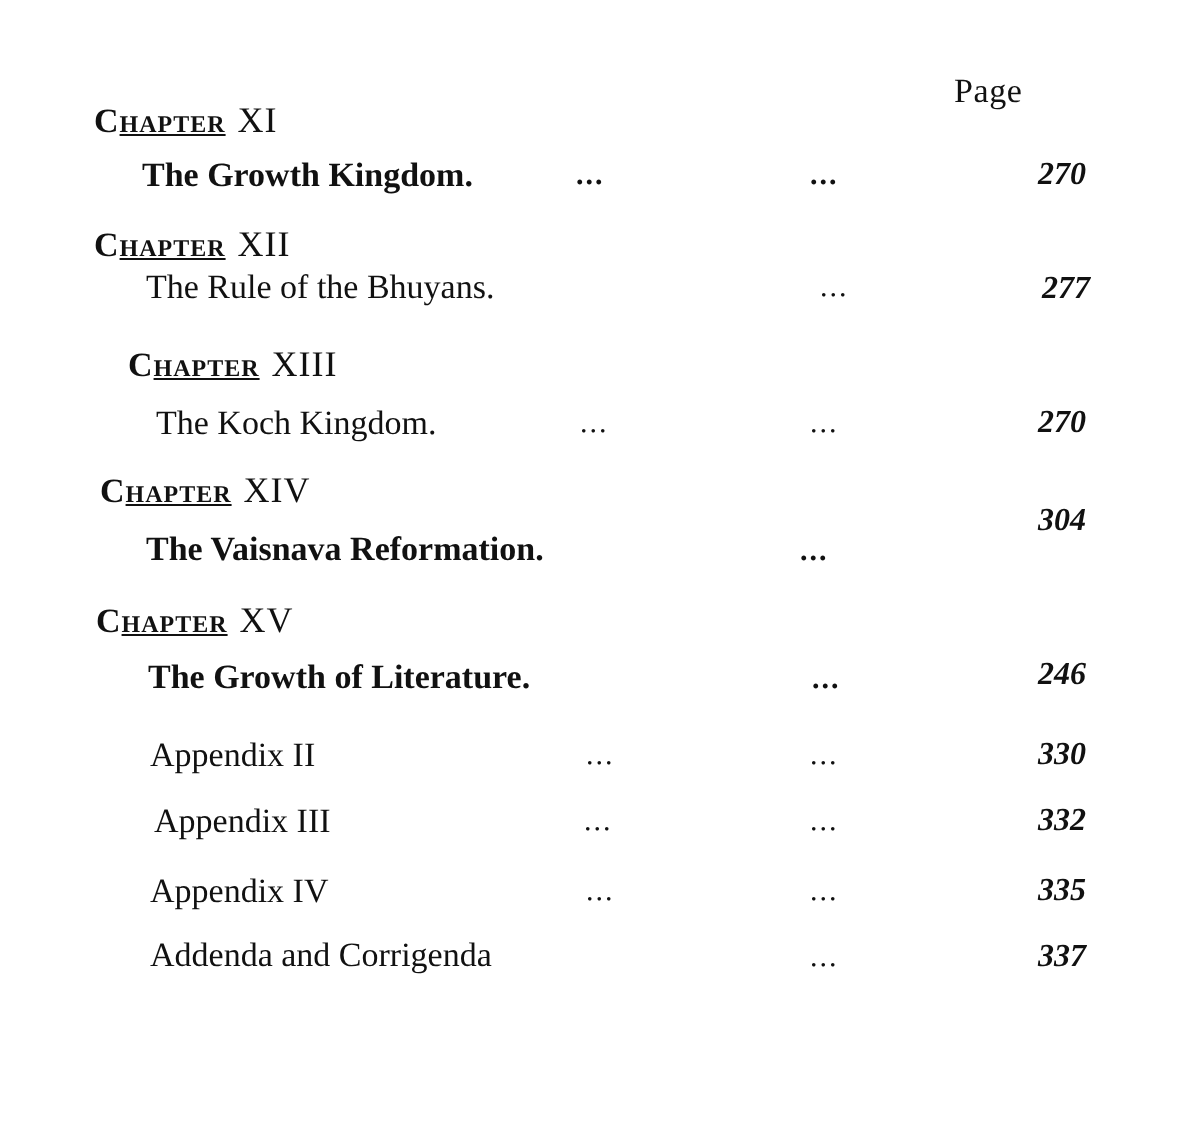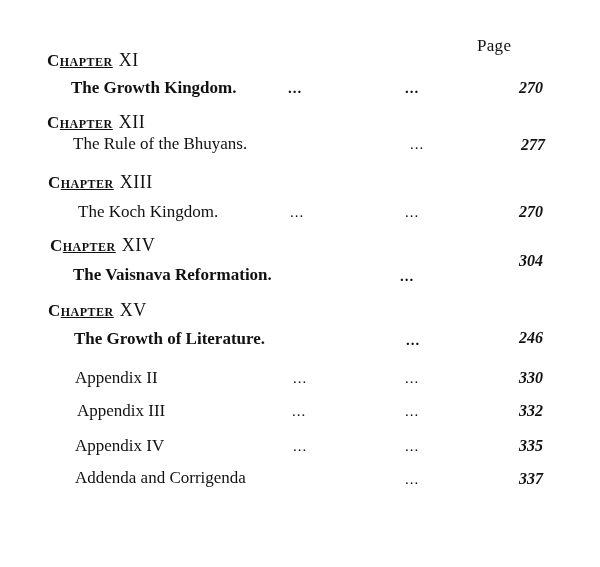--- a/index.html
+++ b/index.html
@@ -73,21 +73,21 @@
   <div class="dots bold" style="left:405px; top:80px;">...</div>
   <div class="pnum" style="left:494px; top:79px;">270</div>
 
   <div class="chapter" style="left:47px; top:94px;margin-top:18px;">
     <span class="cap-first">C</span><span class="cap-rest">hapter</span><span class="numeral">XII</span>
   </div>
   <div class="entry" style="left:73px; top:134px;">The Rule of the Bhuyans.</div>
   <div class="dots" style="left:410px; top:136px;">...</div>
   <div class="pnum" style="left:496px; top:136px;">277</div>
 
-  <div class="chapter" style="left:48px; top:172px;">
+  <div class="chapter" style="left:64px; top:172px;">
     <span class="cap-first">C</span><span class="cap-rest">hapter</span><span class="numeral">XIII</span>
   </div>
   <div class="entry" style="left:78px; top:202px;">The Koch Kingdom.</div>
   <div class="dots" style="left:290px; top:204px;">...</div>
   <div class="dots" style="left:405px; top:204px;">...</div>
   <div class="pnum" style="left:494px; top:203px;">270</div>
 
   <div class="chapter" style="left:50px; top:235px;">
     <span class="cap-first">C</span><span class="cap-rest">hapter</span><span class="numeral">XIV</span>
   </div>

